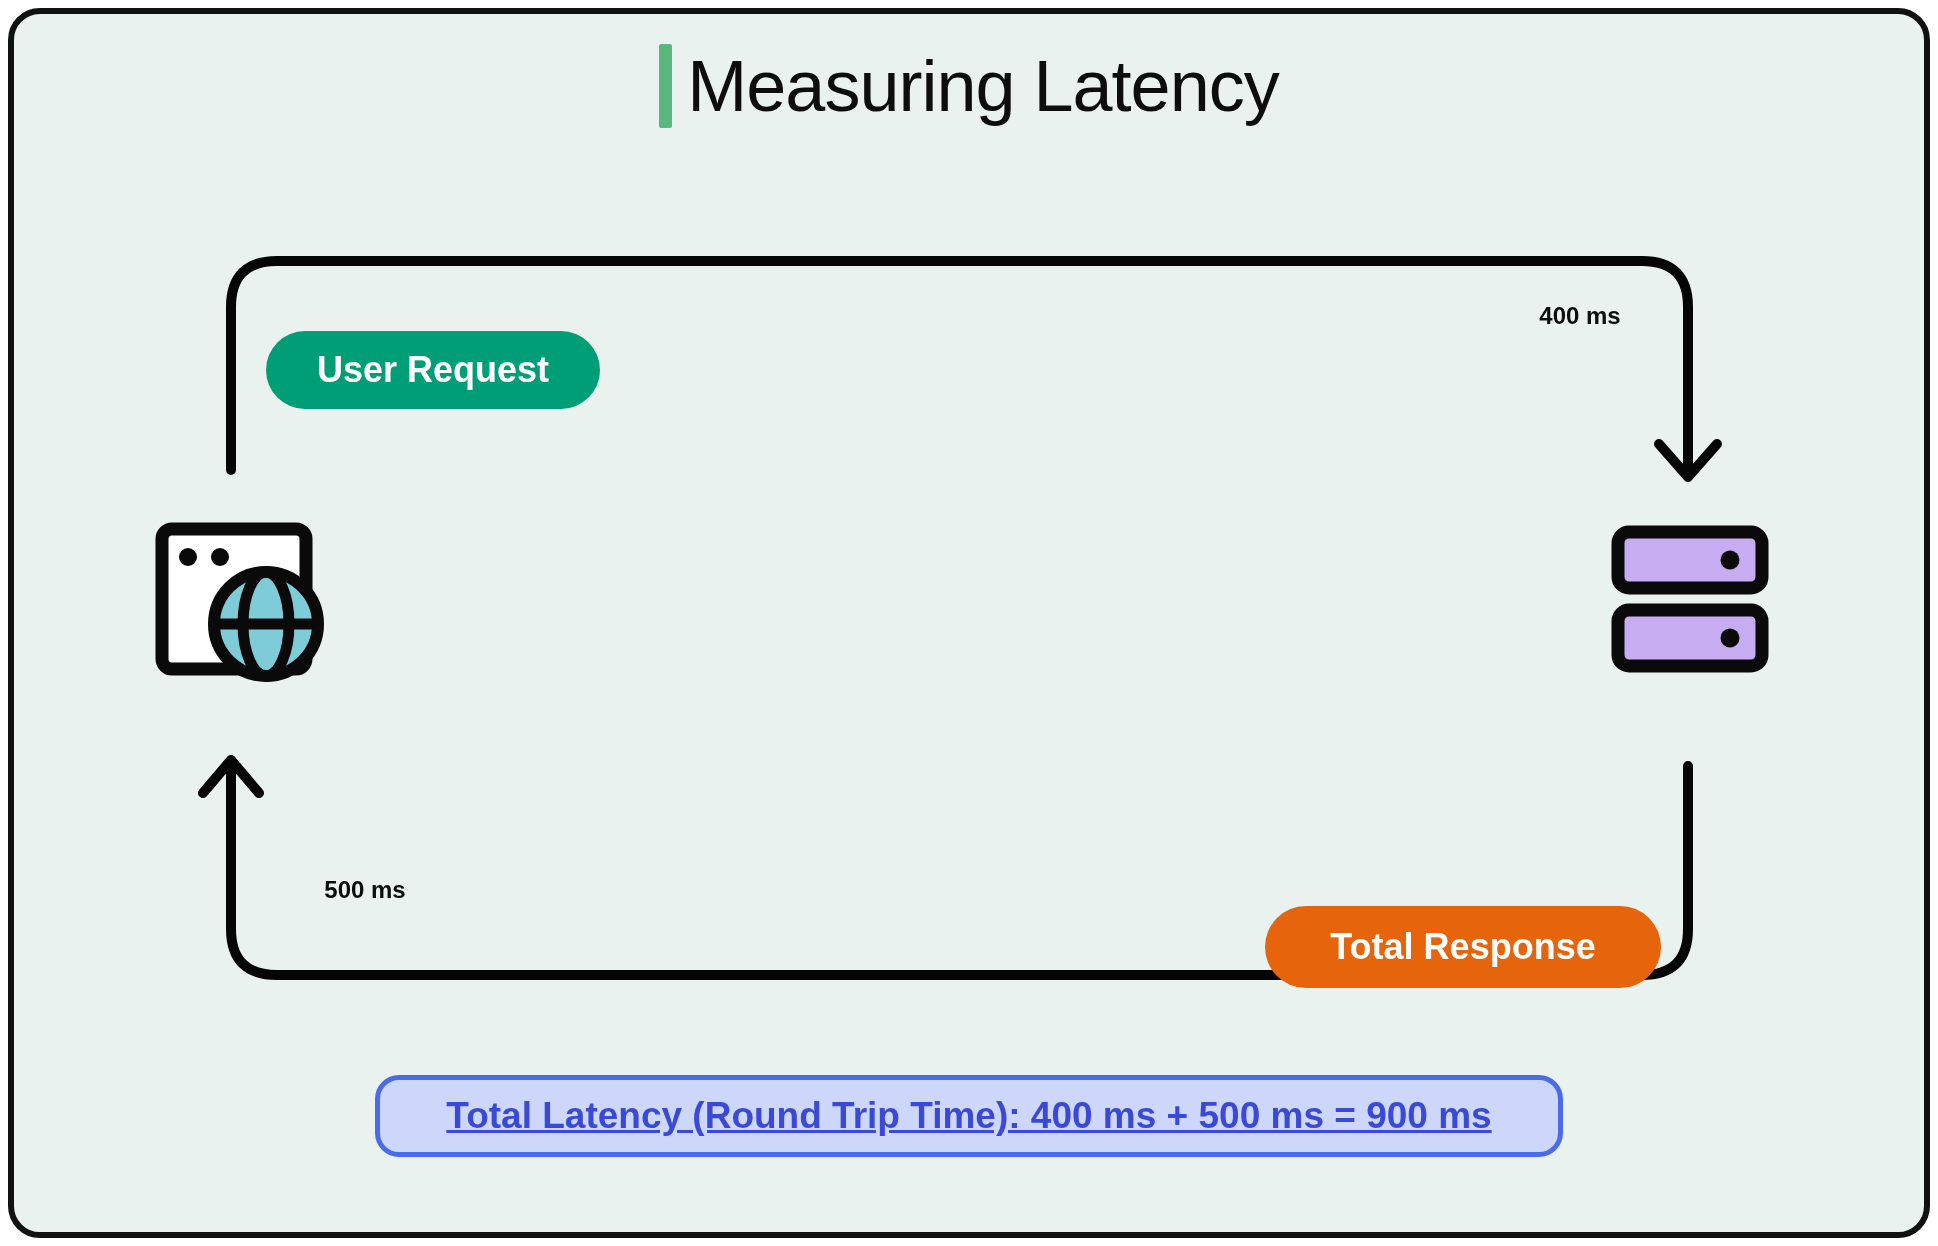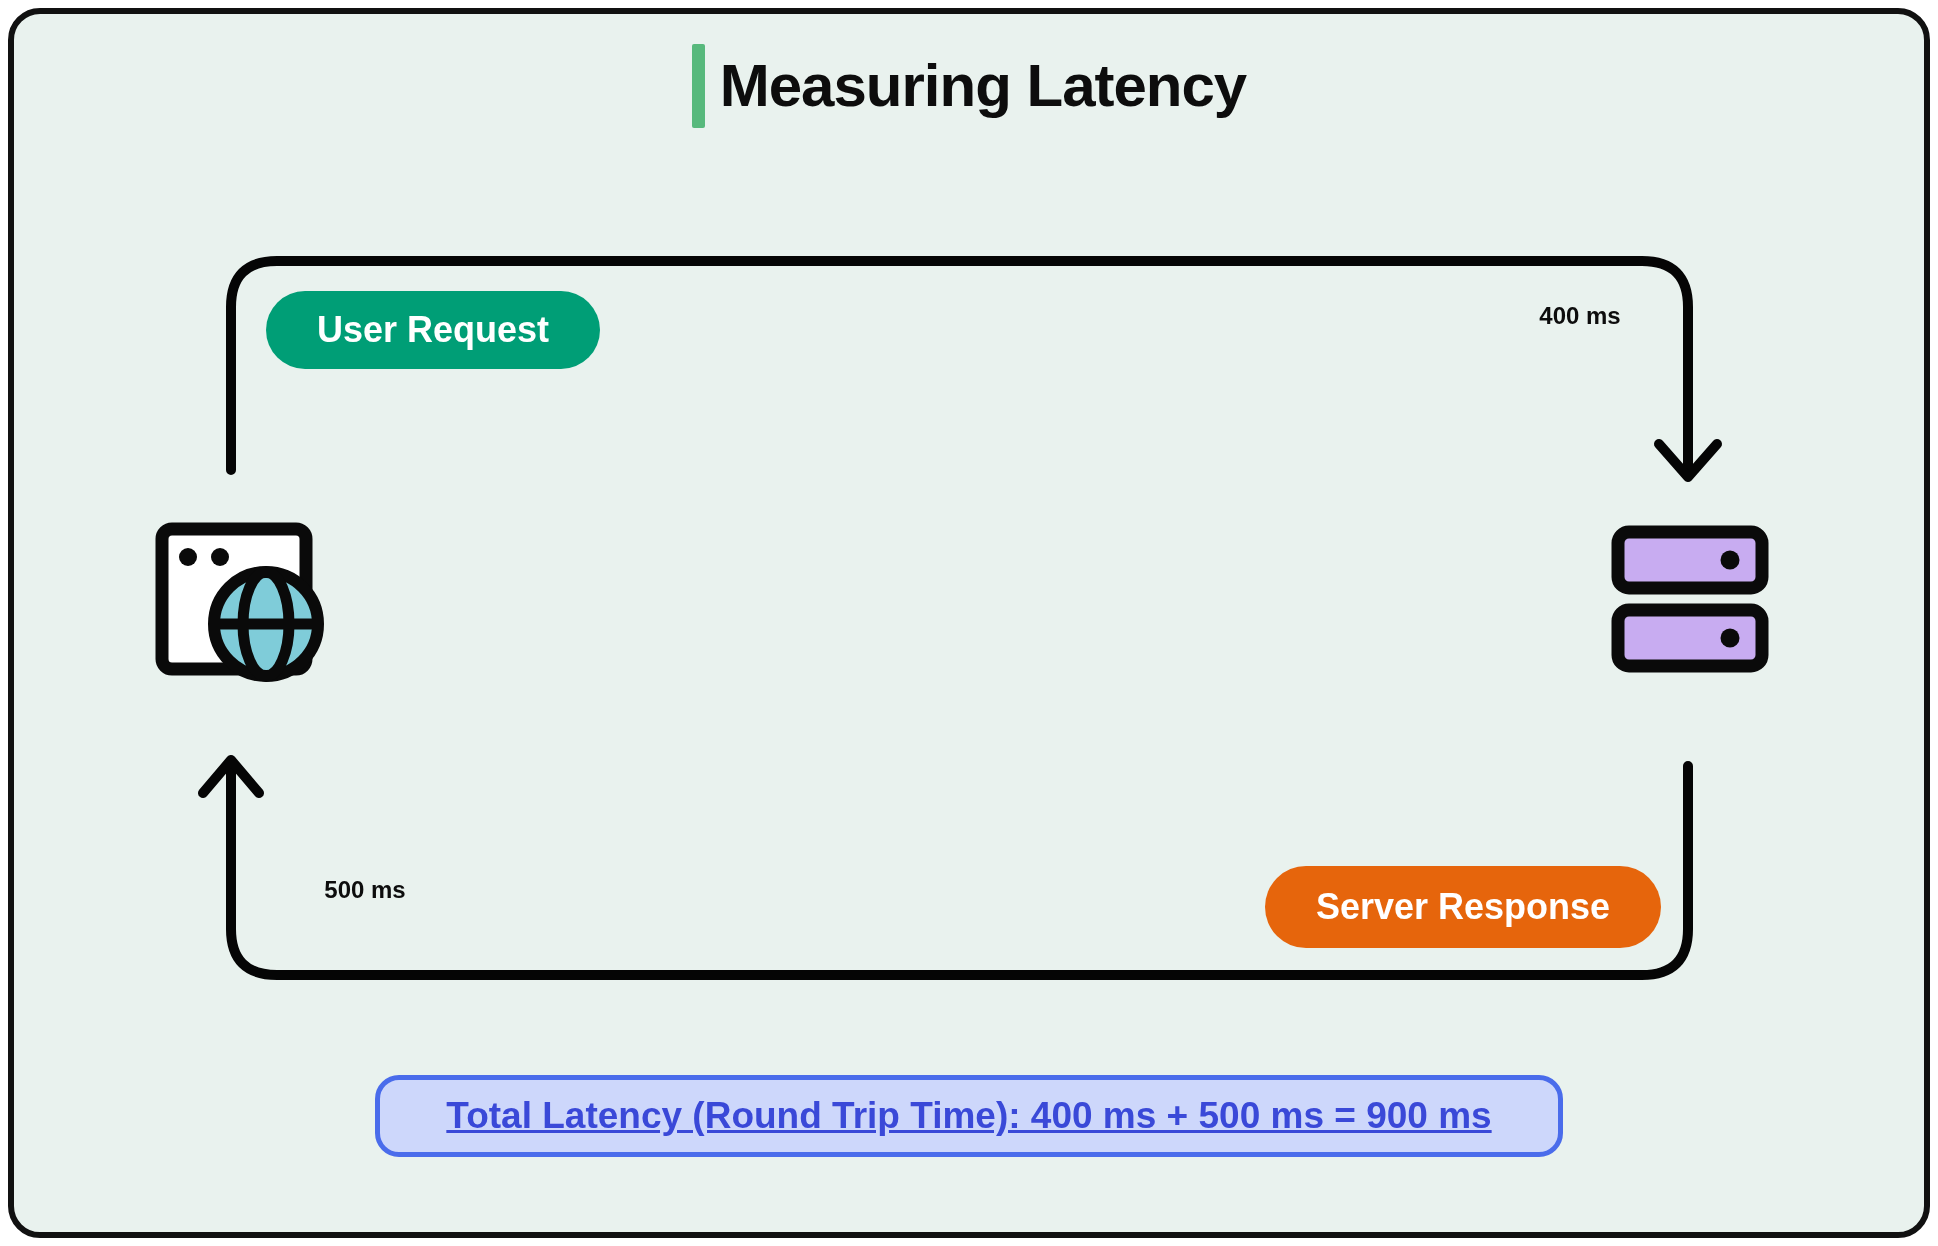--- a/index.html
+++ b/index.html
@@ -12,26 +12,26 @@
   }
   *{margin:0;padding:0;box-sizing:border-box;}
   html,body{width:1938px;height:1246px;background:var(--page-bg);
     font-family:"Liberation Sans","DejaVu Sans",sans-serif;}
   .stage{position:relative;width:1938px;height:1246px;}
   .card{position:absolute;left:8px;top:8px;width:1922px;height:1230px;
     background:var(--card-bg);border:6px solid var(--card-border);border-radius:32px;}
   .header{position:absolute;left:0;top:40px;width:100%;display:flex;
     justify-content:center;align-items:center;gap:15px;}
   .accent-bar{display:block;width:13px;height:84px;background:var(--accent-bar);border-radius:2px;}
-  .title{font-size:60px;font-weight:700;letter-spacing:-1px;color:var(--title-text);line-height:92px;}
+  .title{font-size:72px;font-weight:400;letter-spacing:-1px;color:var(--title-text);line-height:92px;}
   .loop{position:absolute;left:0;top:0;width:1938px;height:1246px;}
   .loop path{fill:none;stroke:var(--path-stroke);stroke-width:10;
     stroke-linecap:round;stroke-linejoin:round;}
   .badge{position:absolute;display:flex;align-items:center;justify-content:center;
-    color:var(--badge-text);font-weight:800;font-size:36px;}
+    color:var(--badge-text);font-weight:800;font-size:36px;margin-top:40px;}
   .user-request{left:266px;top:291px;width:334px;height:78px;border-radius:39px;
     background:var(--user-request-bg);}
   .server-response{left:1265px;top:866px;width:396px;height:82px;border-radius:41px;
     background:var(--server-response-bg);}
   .latency-label{position:absolute;width:170px;text-align:center;font-size:24px;
     font-weight:700;color:var(--latency-text);}
   .request-latency{left:1495px;top:302px;}
   .response-latency{left:280px;top:876px;text-align:center;}
   .client-icon{position:absolute;left:150px;top:513px;width:205px;height:190px;}
   .server-icon{position:absolute;left:1608px;top:522px;width:164px;height:156px;}
@@ -78,16 +78,16 @@
 
   <svg class="server-icon" viewBox="0 0 164 156" aria-hidden="true">
     <rect x="10" y="10" width="144" height="56" rx="11" fill="var(--server-fill)" class="icon-stroke" stroke-width="13"></rect>
     <rect x="10" y="88" width="144" height="56" rx="11" fill="var(--server-fill)" class="icon-stroke" stroke-width="13"></rect>
     <circle cx="122" cy="38" r="9.5" fill="var(--icon-stroke)"></circle>
     <circle cx="122" cy="116" r="9.5" fill="var(--icon-stroke)"></circle>
   </svg>
 
   <div class="latency-label response-latency">500 ms</div>
 
-  <div class="badge server-response">Server Response</div>
+  <div class="badge server-response">Total Response</div>
 
   <div class="total-badge">Total Latency (Round Trip Time): 400 ms + 500 ms = 900 ms</div>
 </div>
 
 </body></html>

